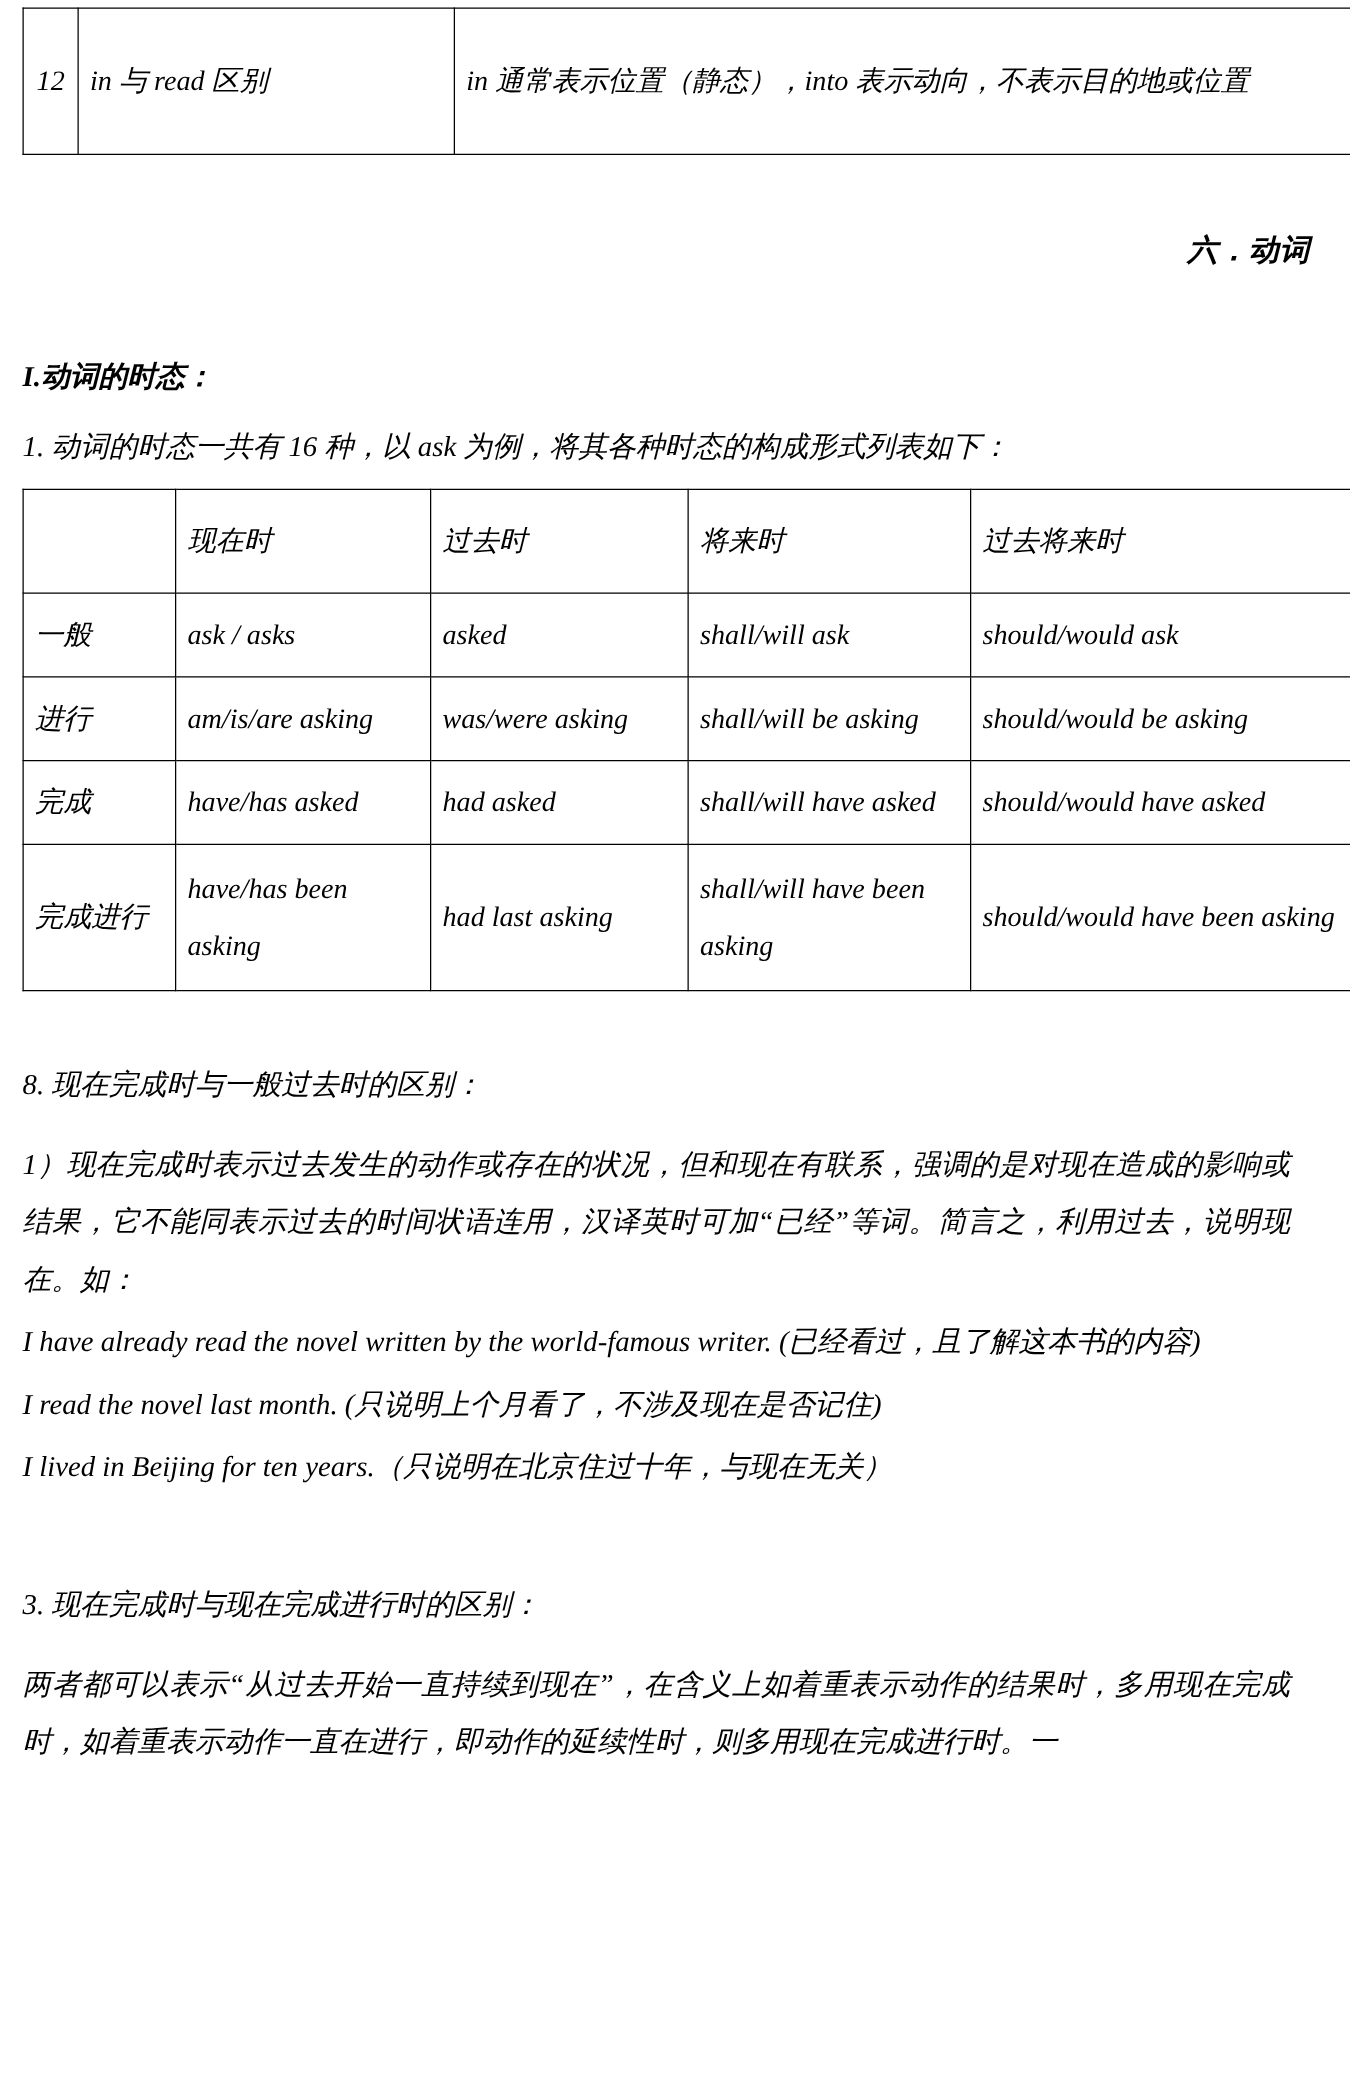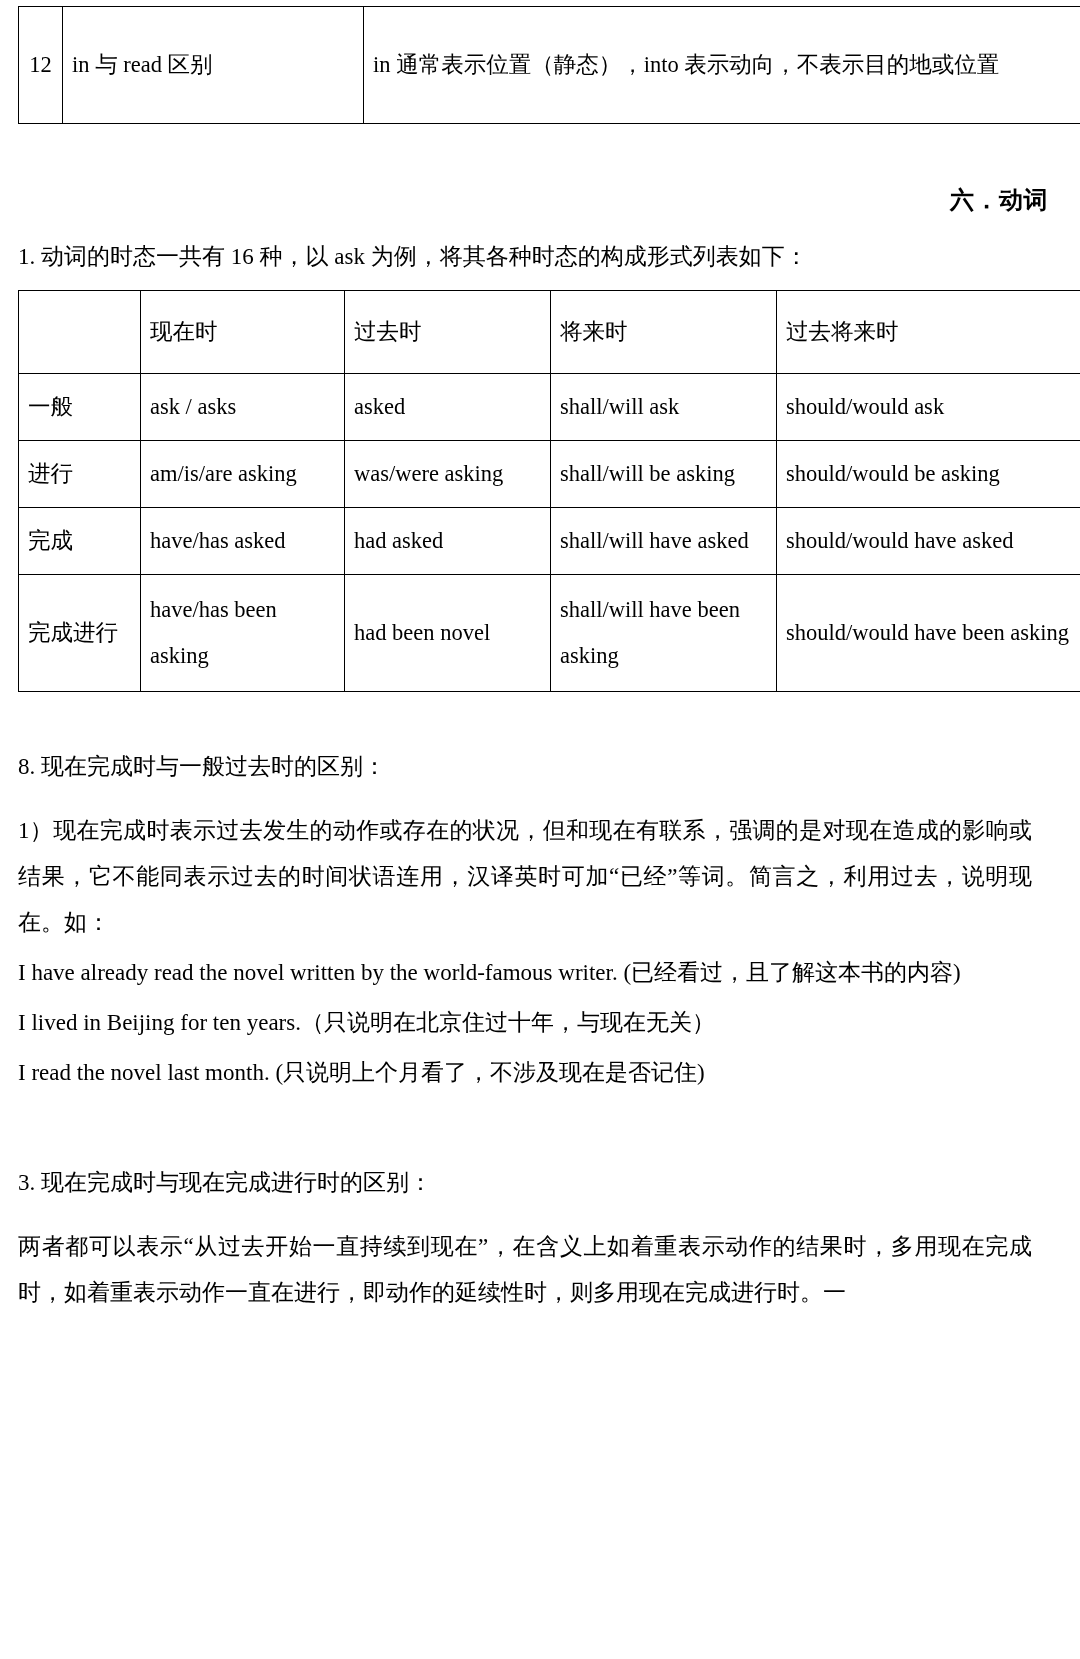--- a/index.html
+++ b/index.html
@@ -19,20 +19,21 @@
     width: 1080px;
     height: 1659px;
     padding: 0;
     box-sizing: border-box;
   }
   .content {
     position: absolute;
     left: 18px;
     top: 0;
     width: 1030px;
+    font-style: italic;
   }
 
   
   table.doc-table {
     border-collapse: collapse;
     table-layout: fixed;
     width: 1029px;
     font-size: 22.5px;
     line-height: 1.72;
   }
@@ -95,20 +96,21 @@
         <tr>
           <td class="c-num">12</td>
           <td class="c-term">in 与 read 区别</td>
           <td class="c-desc">in 通常表示位置（静态），into 表示动向，不表示目的地或位置</td>
         </tr>
       </tbody>
     </table>
 
     <div class="h-section">六．动词</div>
 
+    <div class="h-sub">I.动词的时态：</div>
 
     <p class="para">1. 动词的时态一共有 16 种，以 ask 为例，将其各种时态的构成形式列表如下：</p>
 
     <table class="doc-table tbl-tense">
       <tbody>
         <tr class="r-head">
           <td class="col-a"></td>
           <td class="col-b">现在时</td>
           <td class="col-c">过去时</td>
           <td class="col-d">将来时</td>
@@ -135,39 +137,39 @@
           <td class="col-a">完成</td>
           <td class="col-b">have/has asked</td>
           <td class="col-c">had asked</td>
           <td class="col-d">shall/will have asked</td>
           <td class="col-e">should/would have asked</td>
         </tr>
 
         <tr class="r-tall">
           <td class="col-a">完成进行</td>
           <td class="col-b">have/has been asking</td>
-          <td class="col-c">had been novel</td>
+          <td class="col-c">had last asking</td>
           <td class="col-d">shall/will have been asking</td>
           <td class="col-e">should/would have been asking</td>
         </tr>
       </tbody>
     </table>
 
     <div class="spacer-lg"></div>
 
     <p class="para">8. 现在完成时与一般过去时的区别：</p>
 
     <p class="para">1）现在完成时表示过去发生的动作或存在的状况，但和现在有联系，强调的是对现在造成的影响或结果，它不能同表示过去的时间状语连用，汉译英时可加“已经”等词。简言之，利用过去，说明现在。如：</p>
 
     <p class="para tight">I have already read the novel written by the world-famous writer. (已经看过，且了解这本书的内容)</p>
 
 
+    <p class="para tight">I read the novel last month. (只说明上个月看了，不涉及现在是否记住)</p>
+
     <p class="para tight">I lived in Beijing for ten years.（只说明在北京住过十年，与现在无关）</p>
-
-    <p class="para tight">I read the novel last month. (只说明上个月看了，不涉及现在是否记住)</p>
 
     <div class="spacer-lg"></div>
 
     <p class="para gap">3. 现在完成时与现在完成进行时的区别：</p>
 
     <p class="para">两者都可以表示“从过去开始一直持续到现在”，在含义上如着重表示动作的结果时，多用现在完成时，如着重表示动作一直在进行，即动作的延续性时，则多用现在完成进行时。一</p>
 
   </div>
 </div>
 

